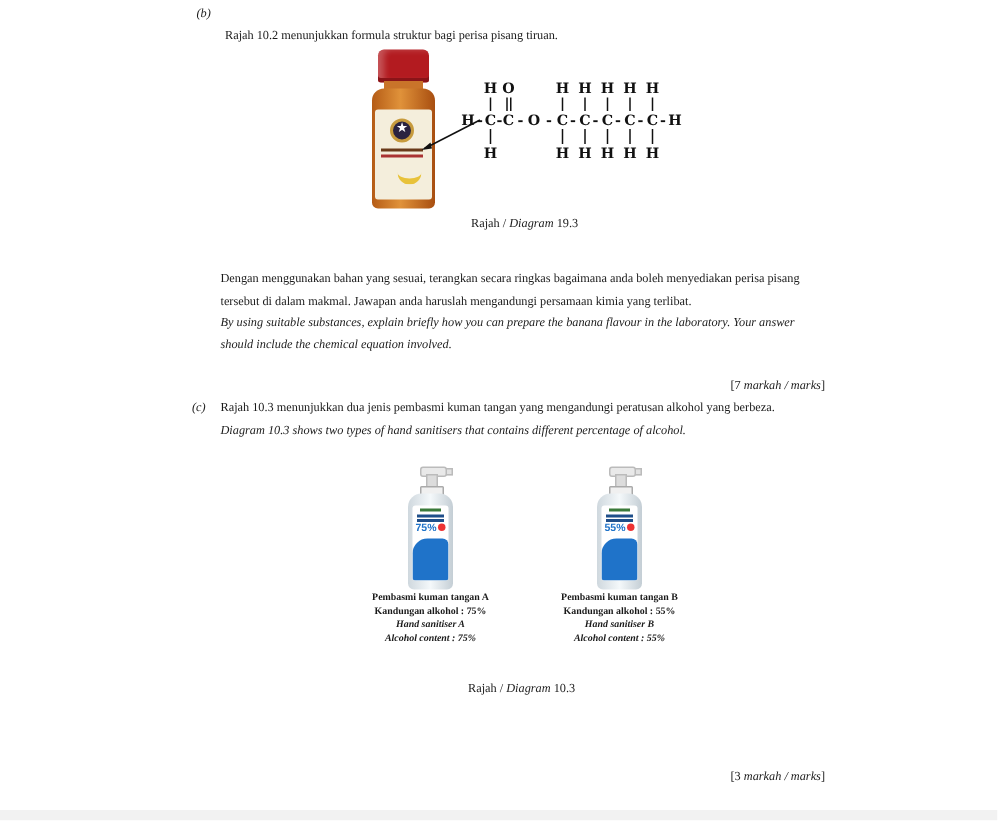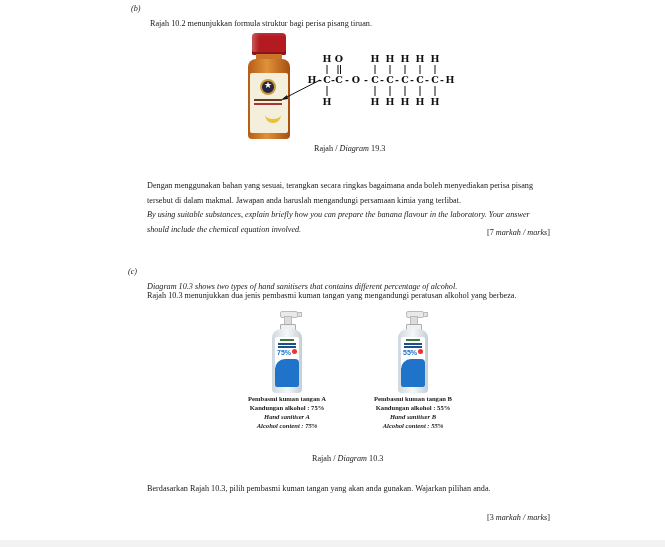--- a/index.html
+++ b/index.html
@@ -128,26 +128,26 @@
   </div>
 
   <div class="t" style="left:314px;top:144px;">
     <span>Rajah / </span><span class="i">Diagram</span><span> 19.3</span>
   </div>
 
   <div class="t" style="left:147px;top:196px;">tersebut di dalam makmal. Jawapan anda haruslah mengandungi persamaan kimia yang terlibat.</div>
   <div class="t" style="left:147px;top:181px;">Dengan menggunakan bahan yang sesuai, terangkan secara ringkas bagaimana anda boleh menyediakan perisa pisang</div>
   <div class="t i" style="left:147px;top:210px;font-style:italic;">By using suitable substances, explain briefly how you can prepare the banana flavour in the laboratory. Your answer</div>
   <div class="t i" style="left:147px;top:225px;text-align:right;">should include the chemical equation involved.</div>
-  <div class="t" style="right:115px;top:228px;">
+  <div class="t" style="right:115px;top:252px;">
     <span>[7 </span><span class="i">markah / marks</span><span>]</span>
   </div>
 
   <div class="t i" style="left:128px;top:267px;">(c)</div>
-  <div class="t" style="left:147px;top:267px;margin-top:24px;">Rajah 10.3 menunjukkan dua jenis pembasmi kuman tangan yang mengandungi peratusan alkohol yang berbeza.</div>
+  <div class="t" style="left:147px;top:267px;">Rajah 10.3 menunjukkan dua jenis pembasmi kuman tangan yang mengandungi peratusan alkohol yang berbeza.</div>
   <div class="t i" style="left:147px;top:282px;">Diagram 10.3 shows two types of hand sanitisers that contains different percentage of alcohol.</div>
 
   <div class="san" style="left:270px;top:311px;">
     <div class="pump-nozzle"></div>
     <div class="pump-head"></div>
     <div class="pump-stem"></div>
     <div class="pump-collar"></div>
     <div class="san-body"></div>
     <div class="san-label">
       <div class="san-brand"></div>
@@ -186,19 +186,18 @@
     <div class="label-b" style="left:372px;width:82px;top:395px;">Pembasmi kuman tangan B</div>
     <div class="label-b" style="left:372px;width:82px;top:404px;">Kandungan alkohol : 55%</div>
     <div class="label-b label-bi" style="left:372px;width:82px;top:413px;">Hand sanitiser B</div>
     <div class="label-b label-bi" style="left:372px;width:82px;top:422px;">Alcohol content : 55%</div>
   </div>
 
   <div class="t" style="left:312px;top:454px;">
     <span>Rajah / </span><span class="i">Diagram</span><span> 10.3</span>
   </div>
 
-  <div class="t" style="left:147px;top:484px;">Berdasarkan Rajah 10.3, pilih pembasmi kuman tangan yang akan anda gunakan. Wajarkan pilihan anda.</div>
   <div class="t" style="right:115px;top:513px;">
     <span>[3 </span><span class="i">markah / marks</span><span>]</span>
   </div>
 </div>
 
 <div class="footer-bar"></div>
 
 </body></html>

